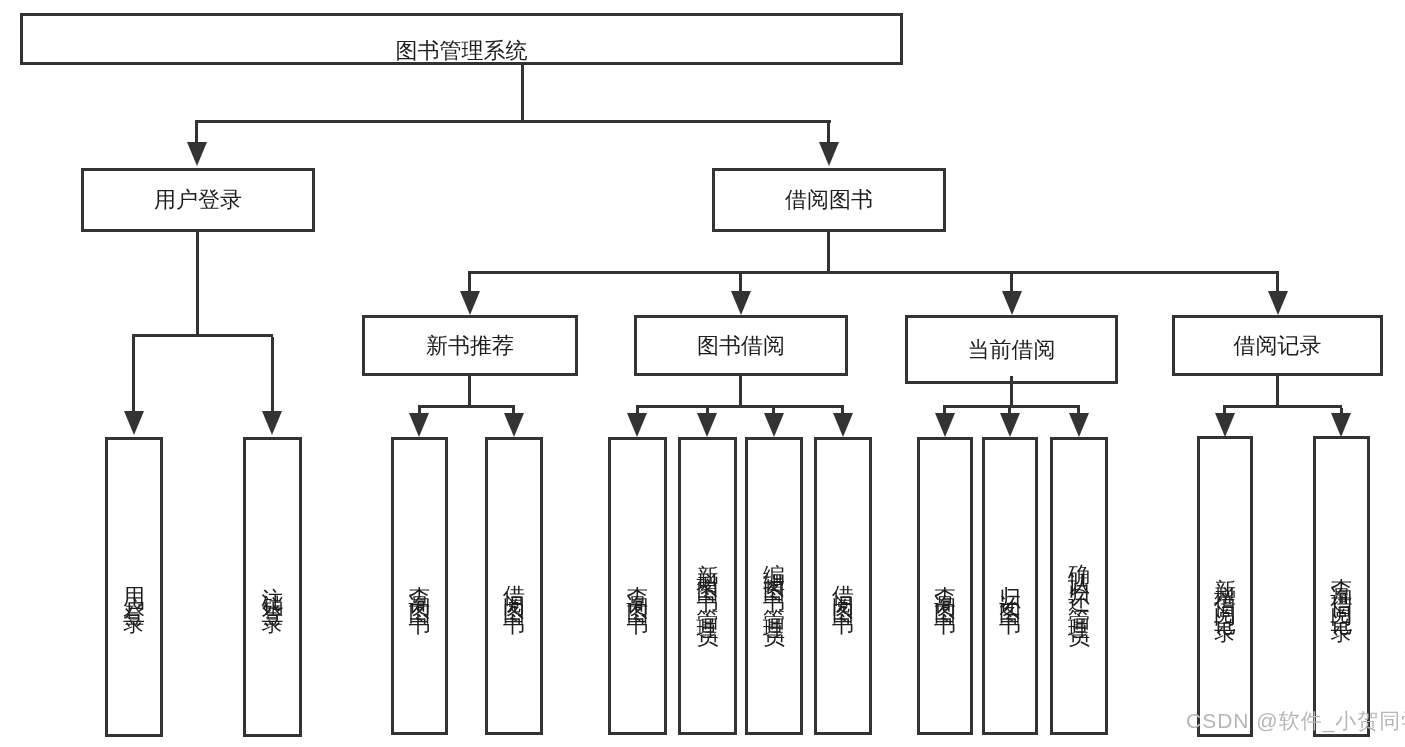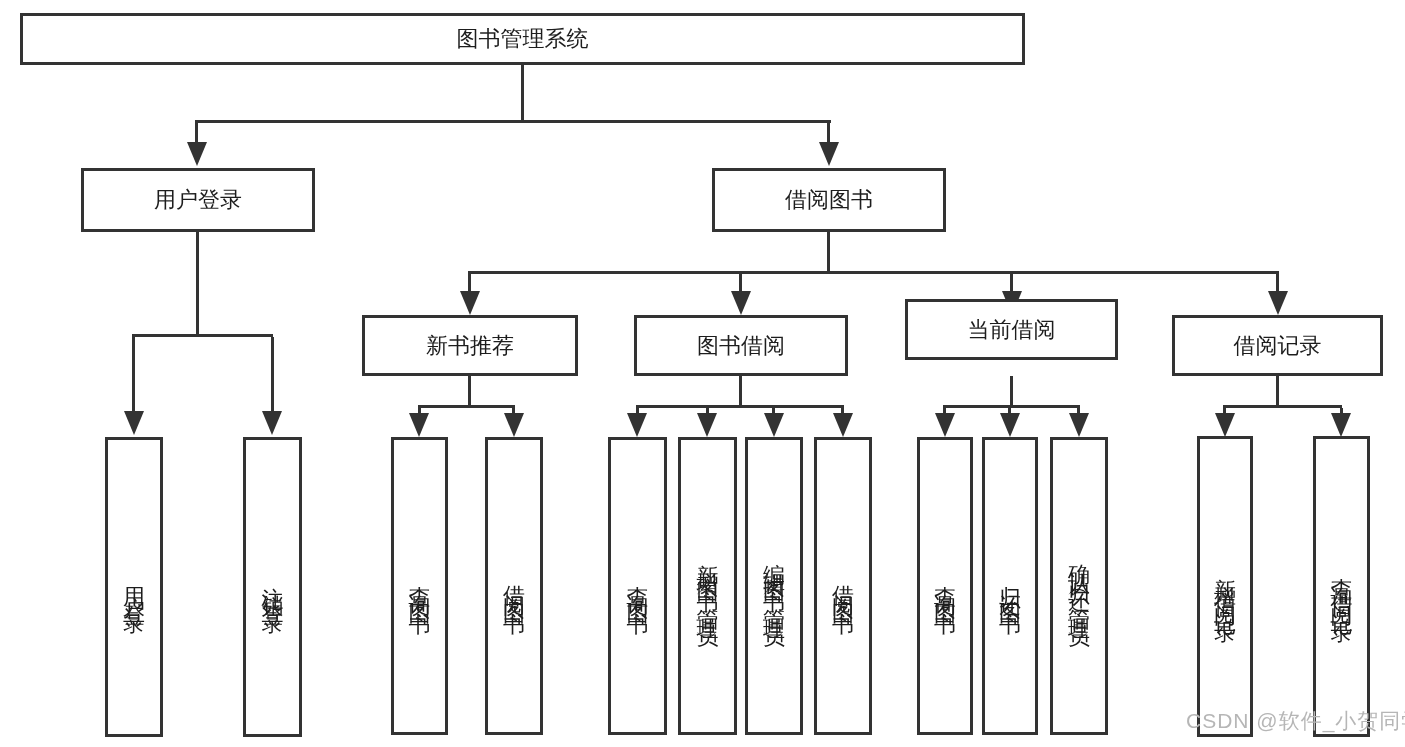--- a/index.html
+++ b/index.html
@@ -31,21 +31,21 @@
   .wm{
     position:absolute;left:1186px;top:707px;z-index:5;
     font-size:21px;color:var(--wm);letter-spacing:1px;white-space:nowrap;
   }
 </style>
 </head>
 <body>
 
 <div id="stage">
 
-  <div class="node" style="left:20px;top:13px;width:1005px;height:52px;">
+  <div class="node" style="left:20px;top:13px;width:883px;height:52px;align-items:flex-end;">
     <span>图书管理系统</span>
   </div>
 
   <div class="vl" style="left:521px;top:65px;width:3px;height:58px;"></div>
   <div class="hl" style="left:195px;top:120px;width:636px;height:3px;"></div>
   <div class="vl" style="left:195px;top:123px;width:3px;height:21px;"></div>
   <div class="arrow" style="left:187px;top:142px;"></div>
   <div class="vl" style="left:827px;top:123px;width:3px;height:21px;"></div>
   <div class="arrow" style="left:819px;top:142px;"></div>
 
@@ -73,21 +73,21 @@
   <div class="arrow" style="left:1002px;top:291px;"></div>
   <div class="vl" style="left:1276px;top:274px;width:3px;height:17px;"></div>
   <div class="arrow" style="left:1268px;top:291px;"></div>
 
   <div class="node" style="left:634px;top:315px;width:214px;height:61px;">
     <span>图书借阅</span>
   </div>
   <div class="node" style="left:362px;top:315px;width:216px;height:61px;">
     <span>新书推荐</span>
   </div>
-  <div class="node" style="left:905px;top:299px;width:213px;height:61px;">
+  <div class="node" style="left:905px;top:315px;width:213px;height:69px;">
     <span>当前借阅</span>
   </div>
   <div class="node" style="left:1172px;top:315px;width:211px;height:61px;">
     <span>借阅记录</span>
   </div>
 
   <div class="vl" style="left:468px;top:376px;width:3px;height:31px;"></div>
   <div class="hl" style="left:418px;top:405px;width:97px;height:3px;"></div>
   <div class="vl" style="left:418px;top:408px;width:3px;height:8px;"></div>
   <div class="arrow" style="left:409px;top:413px;"></div>

